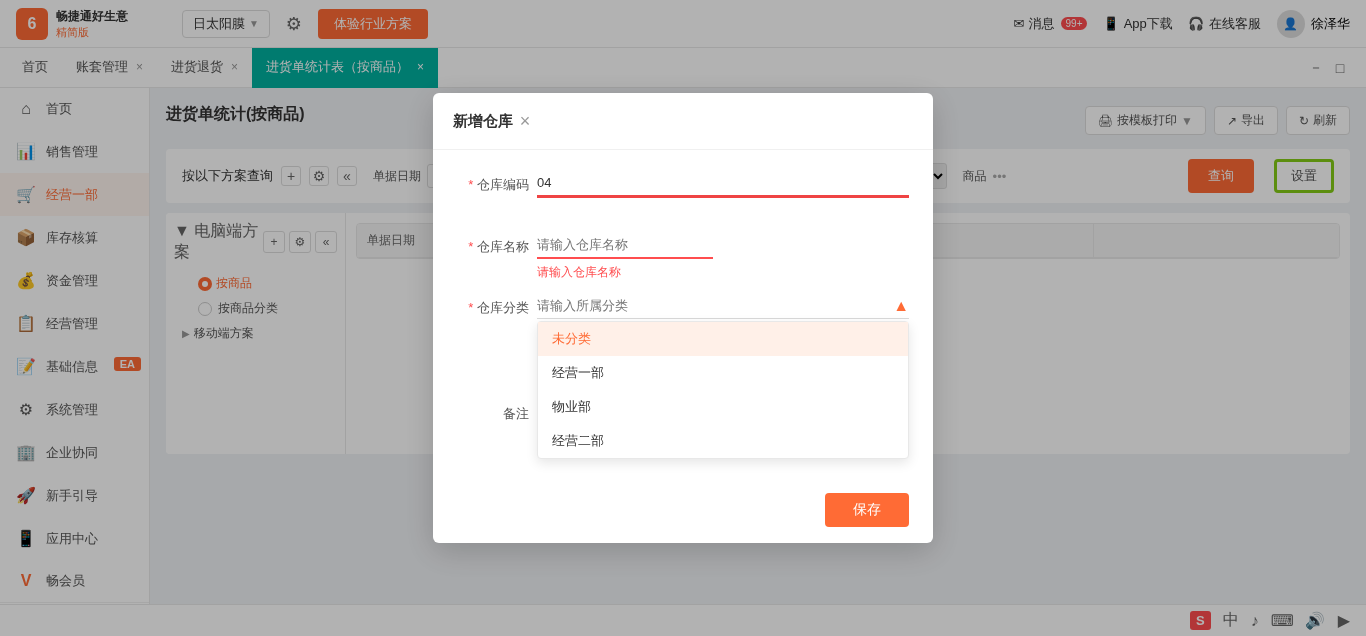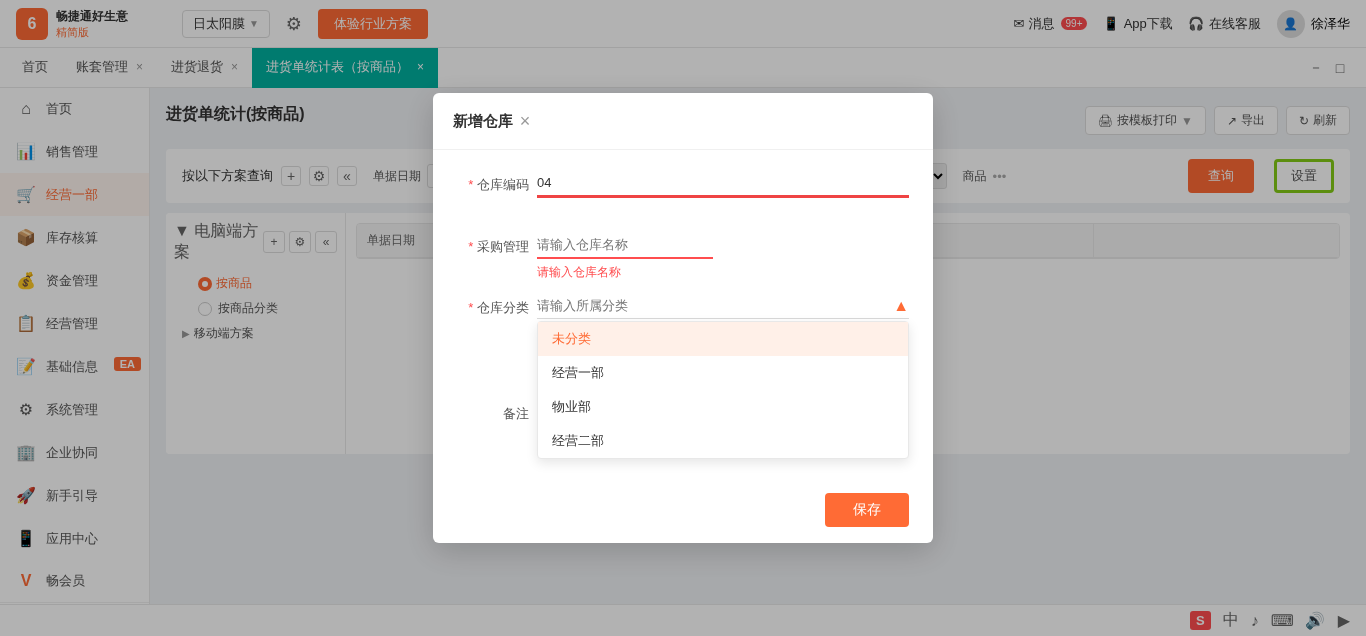--- a/index.html
+++ b/index.html
@@ -596,21 +596,21 @@
           <span style="color:#ff4d4f;">*</span>
           <span>仓库编码</span>
         </div>
         <input type="text" class="form-input" value="04" style="">
       </div>
 
       <div class="form-row" style="flex-direction:column;">
         <div style="display:flex;align-items:flex-start;">
           <div class="form-label">
             <span style="color:#ff4d4f;">*</span>
-            <span>采购管理</span>
+            <span>仓库名称</span>
           </div>
           <input type="text" class="form-input error-border" placeholder="请输入仓库名称" style="">
         </div>
         <div class="form-error">请输入仓库名称</div>
       </div>
 
       <div class="form-row" style="position:relative;">
         <div class="form-label">
           <span style="color:#ff4d4f;">*</span>
           <span>仓库分类</span>

